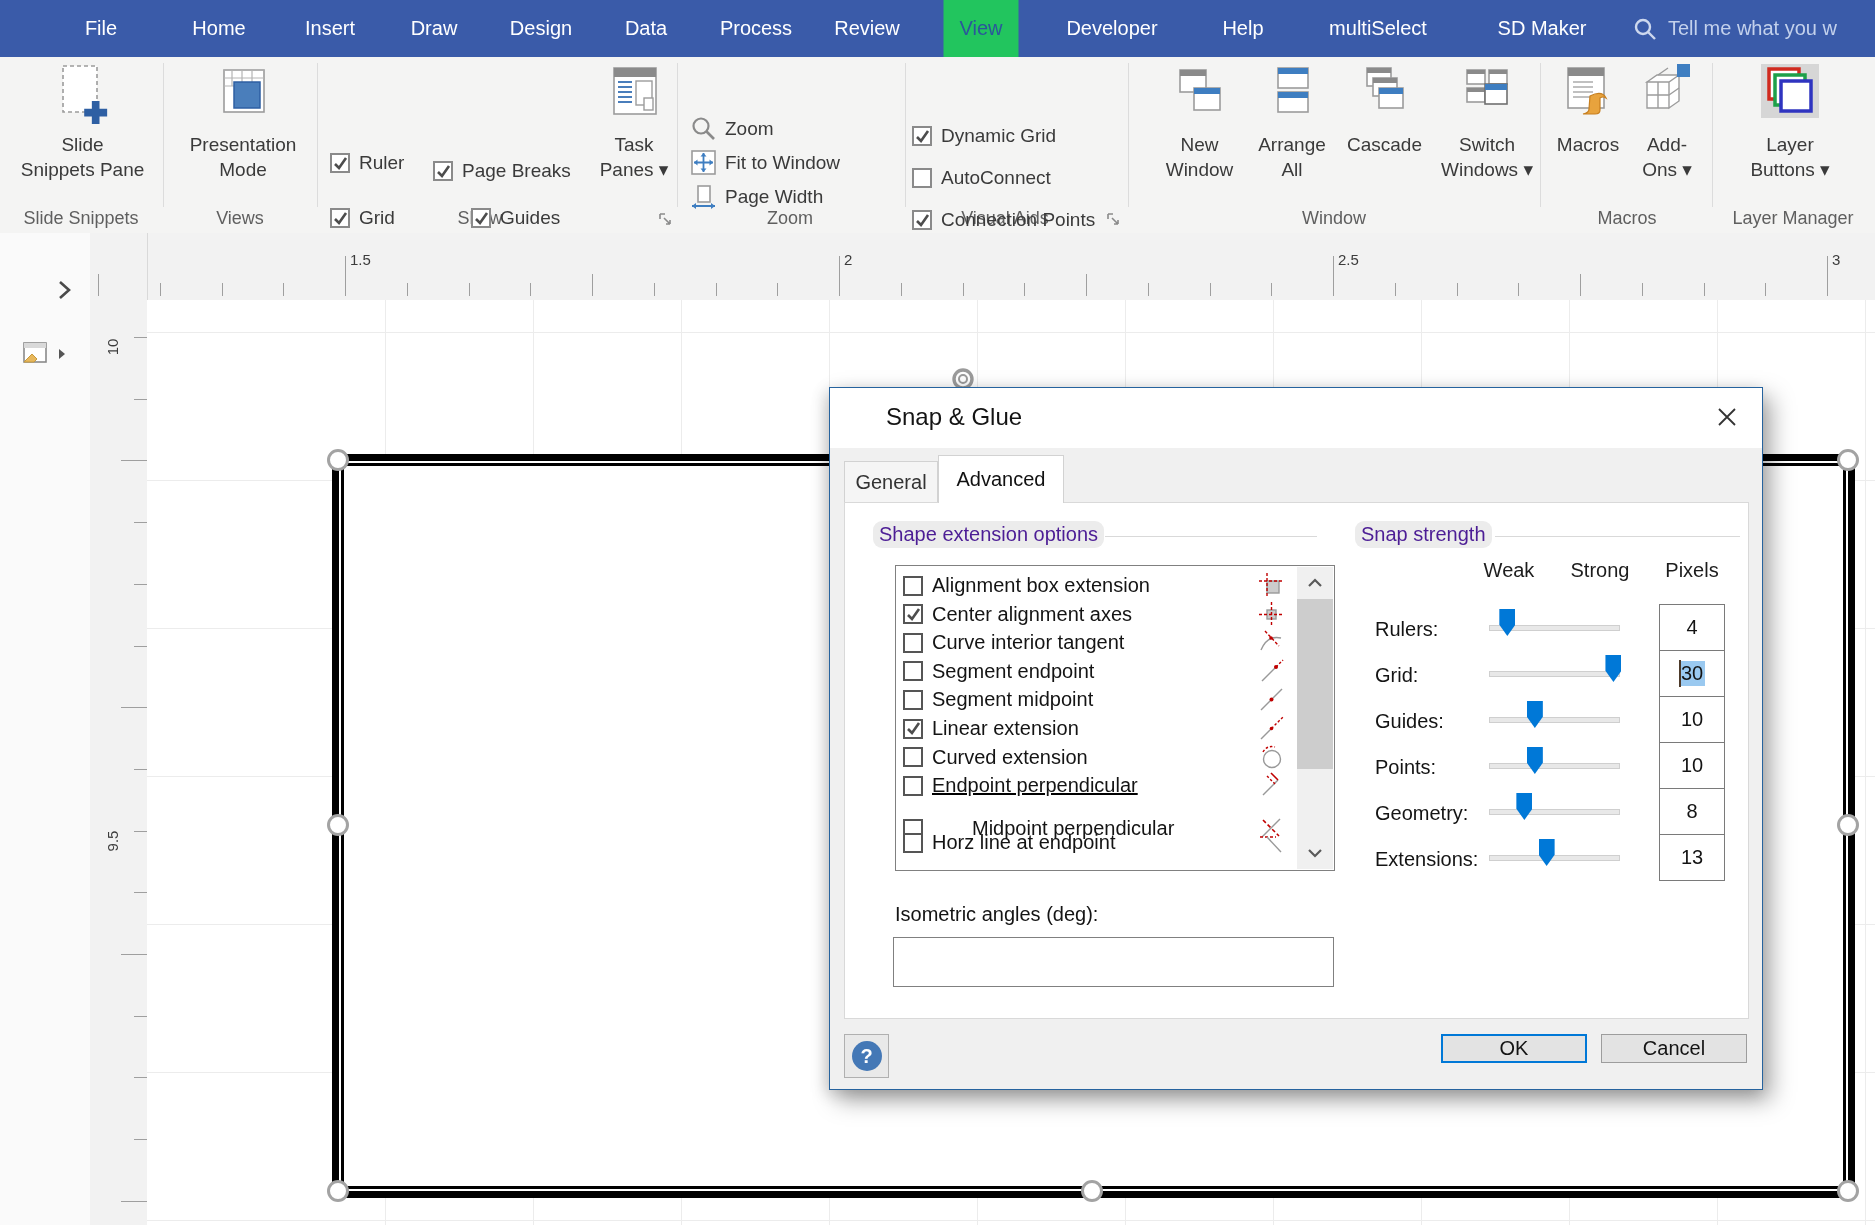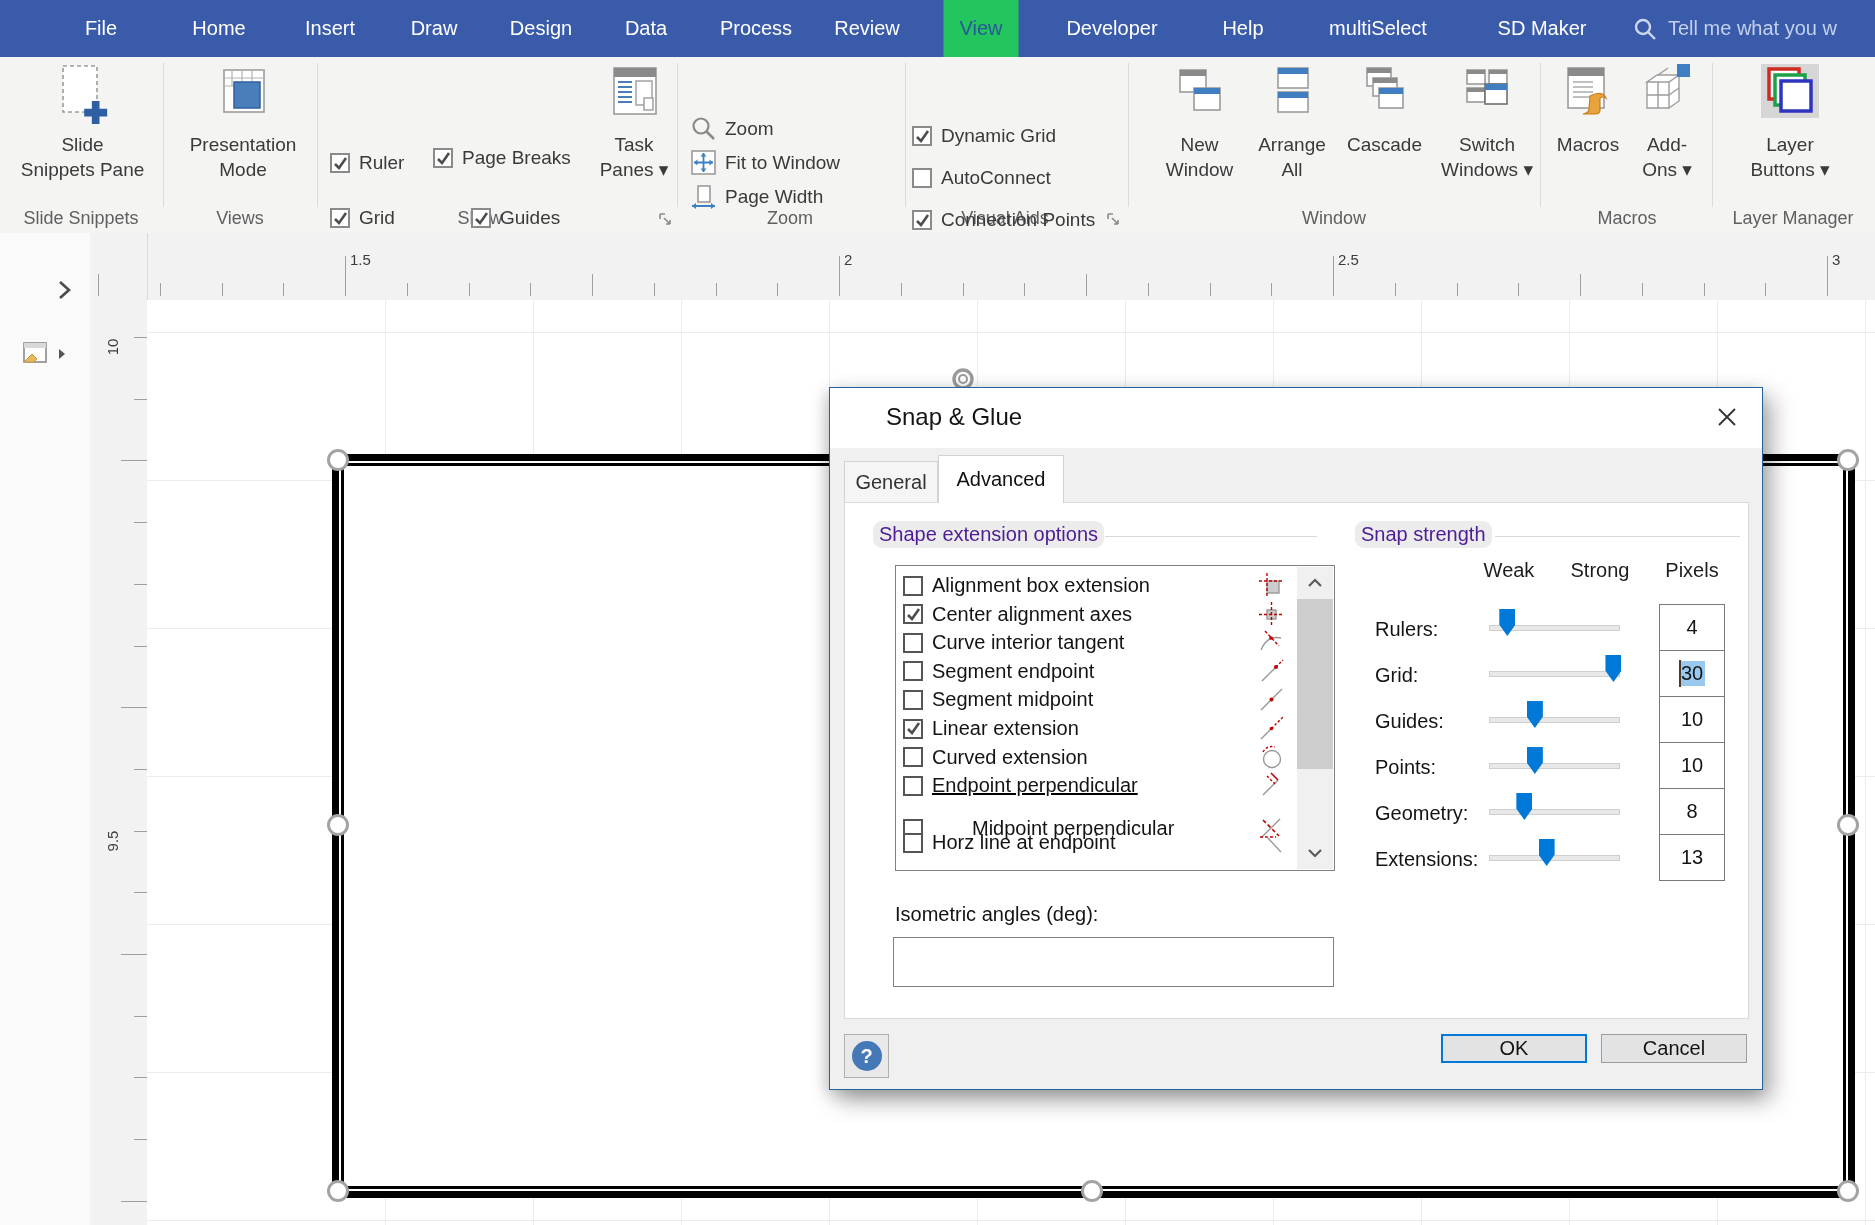--- a/index.html
+++ b/index.html
@@ -260,21 +260,21 @@
     </div>
     <div class="glabel" style="left:1793px">Layer Manager</div>
   <div class="rcb" style="left: 330px; top: 95px;">
         <span class="cbx">
           <svg width="15" height="15" viewBox="0 0 15 15">
             <path d="M2 8 L6 12 L13 2" fill="none" stroke="#4d4d4d" stroke-width="2.6"></path>
           </svg>
         </span>
         <span>Ruler</span>
       </div>
-      <div class="rcb" style="left: 433px; top: 90px; text-align: center;">
+      <div class="rcb" style="left: 433px; top: 103px; text-align: center;">
         <span class="cbx">
           <svg width="15" height="15" viewBox="0 0 15 15">
             <path d="M2 8 L6 12 L13 2" fill="none" stroke="#4d4d4d" stroke-width="2.6"></path>
           </svg>
         </span>
         <span>Page Breaks</span>
       </div>
       <div class="rcb" style="left: 330px; top: 150px;">
         <span class="cbx">
           <svg width="15" height="15" viewBox="0 0 15 15">

